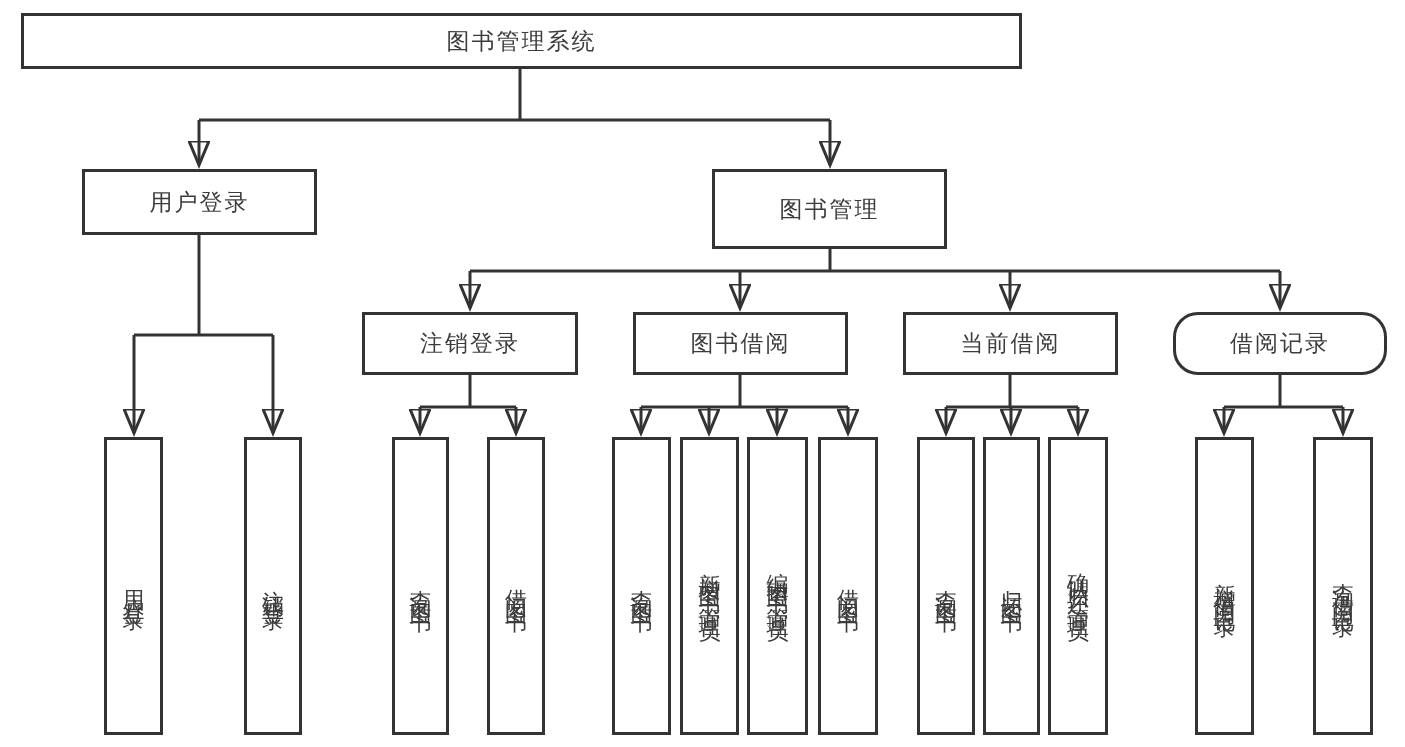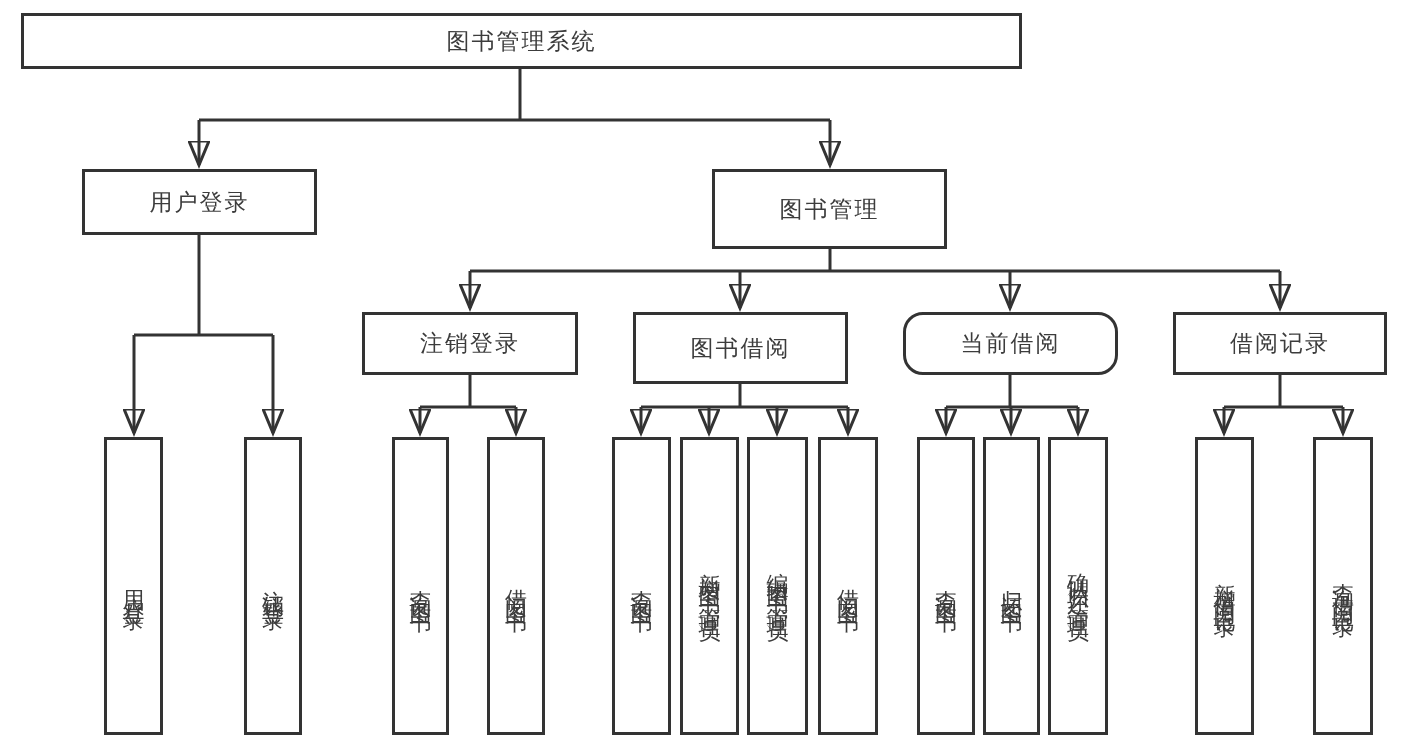--- a/index.html
+++ b/index.html
@@ -114,23 +114,23 @@
     <path d="M1224 407 V433" marker-end="url(#ah)"></path>
     <path d="M1343 407 V433" marker-end="url(#ah)"></path>
   </svg>
 
   <div class="node h-node" style="left:21px; top:13px; width:1001px; height:56px;">图书管理系统</div>
 
   <div class="node h-node" style="left:82px; top:169px; width:235px; height:66px;">用户登录</div>
   <div class="node h-node" style="left:712px; top:169px; width:235px; height:80px;">图书管理</div>
 
   <div class="node h-node" style="left:362px; top:312px; width:216px; height:63px;">注销登录</div>
-  <div class="node h-node" style="left:633px; top:312px; width:215px; height:72px;">图书借阅</div>
-  <div class="node h-node" style="left:903px; top:312px; width:215px; height:63px;border-radius:20px;">当前借阅</div>
-  <div class="node h-node" style="left:1173px; top:312px; width:214px; height:63px;">借阅记录</div>
+  <div class="node h-node" style="left:633px; top:312px; width:215px; height:63px;">图书借阅</div>
+  <div class="node h-node" style="left:903px; top:312px; width:215px; height:63px;">当前借阅</div>
+  <div class="node h-node" style="left:1173px; top:312px; width:214px; height:63px;border-radius:25px;">借阅记录</div>
 
   <div class="node v-node" style="left:104px; top:437px; width:59px; height:298px;">用户登录</div>
   <div class="node v-node" style="left:244px; top:437px; width:58px; height:298px;">注销登录</div>
 
   <div class="node v-node" style="left:392px; top:437px; width:57px; height:298px;">查询图书</div>
   <div class="node v-node" style="left:487px; top:437px; width:58px; height:298px;">借阅图书</div>
 
   <div class="node v-node" style="left:612px; top:437px; width:59px; height:298px;">查询图书</div>
   <div class="node v-node" style="left:680px; top:437px; width:59px; height:298px;">新增图书（管理员）</div>
   <div class="node v-node" style="left:747px; top:437px; width:61px; height:298px;">编辑图书（管理员）</div>

